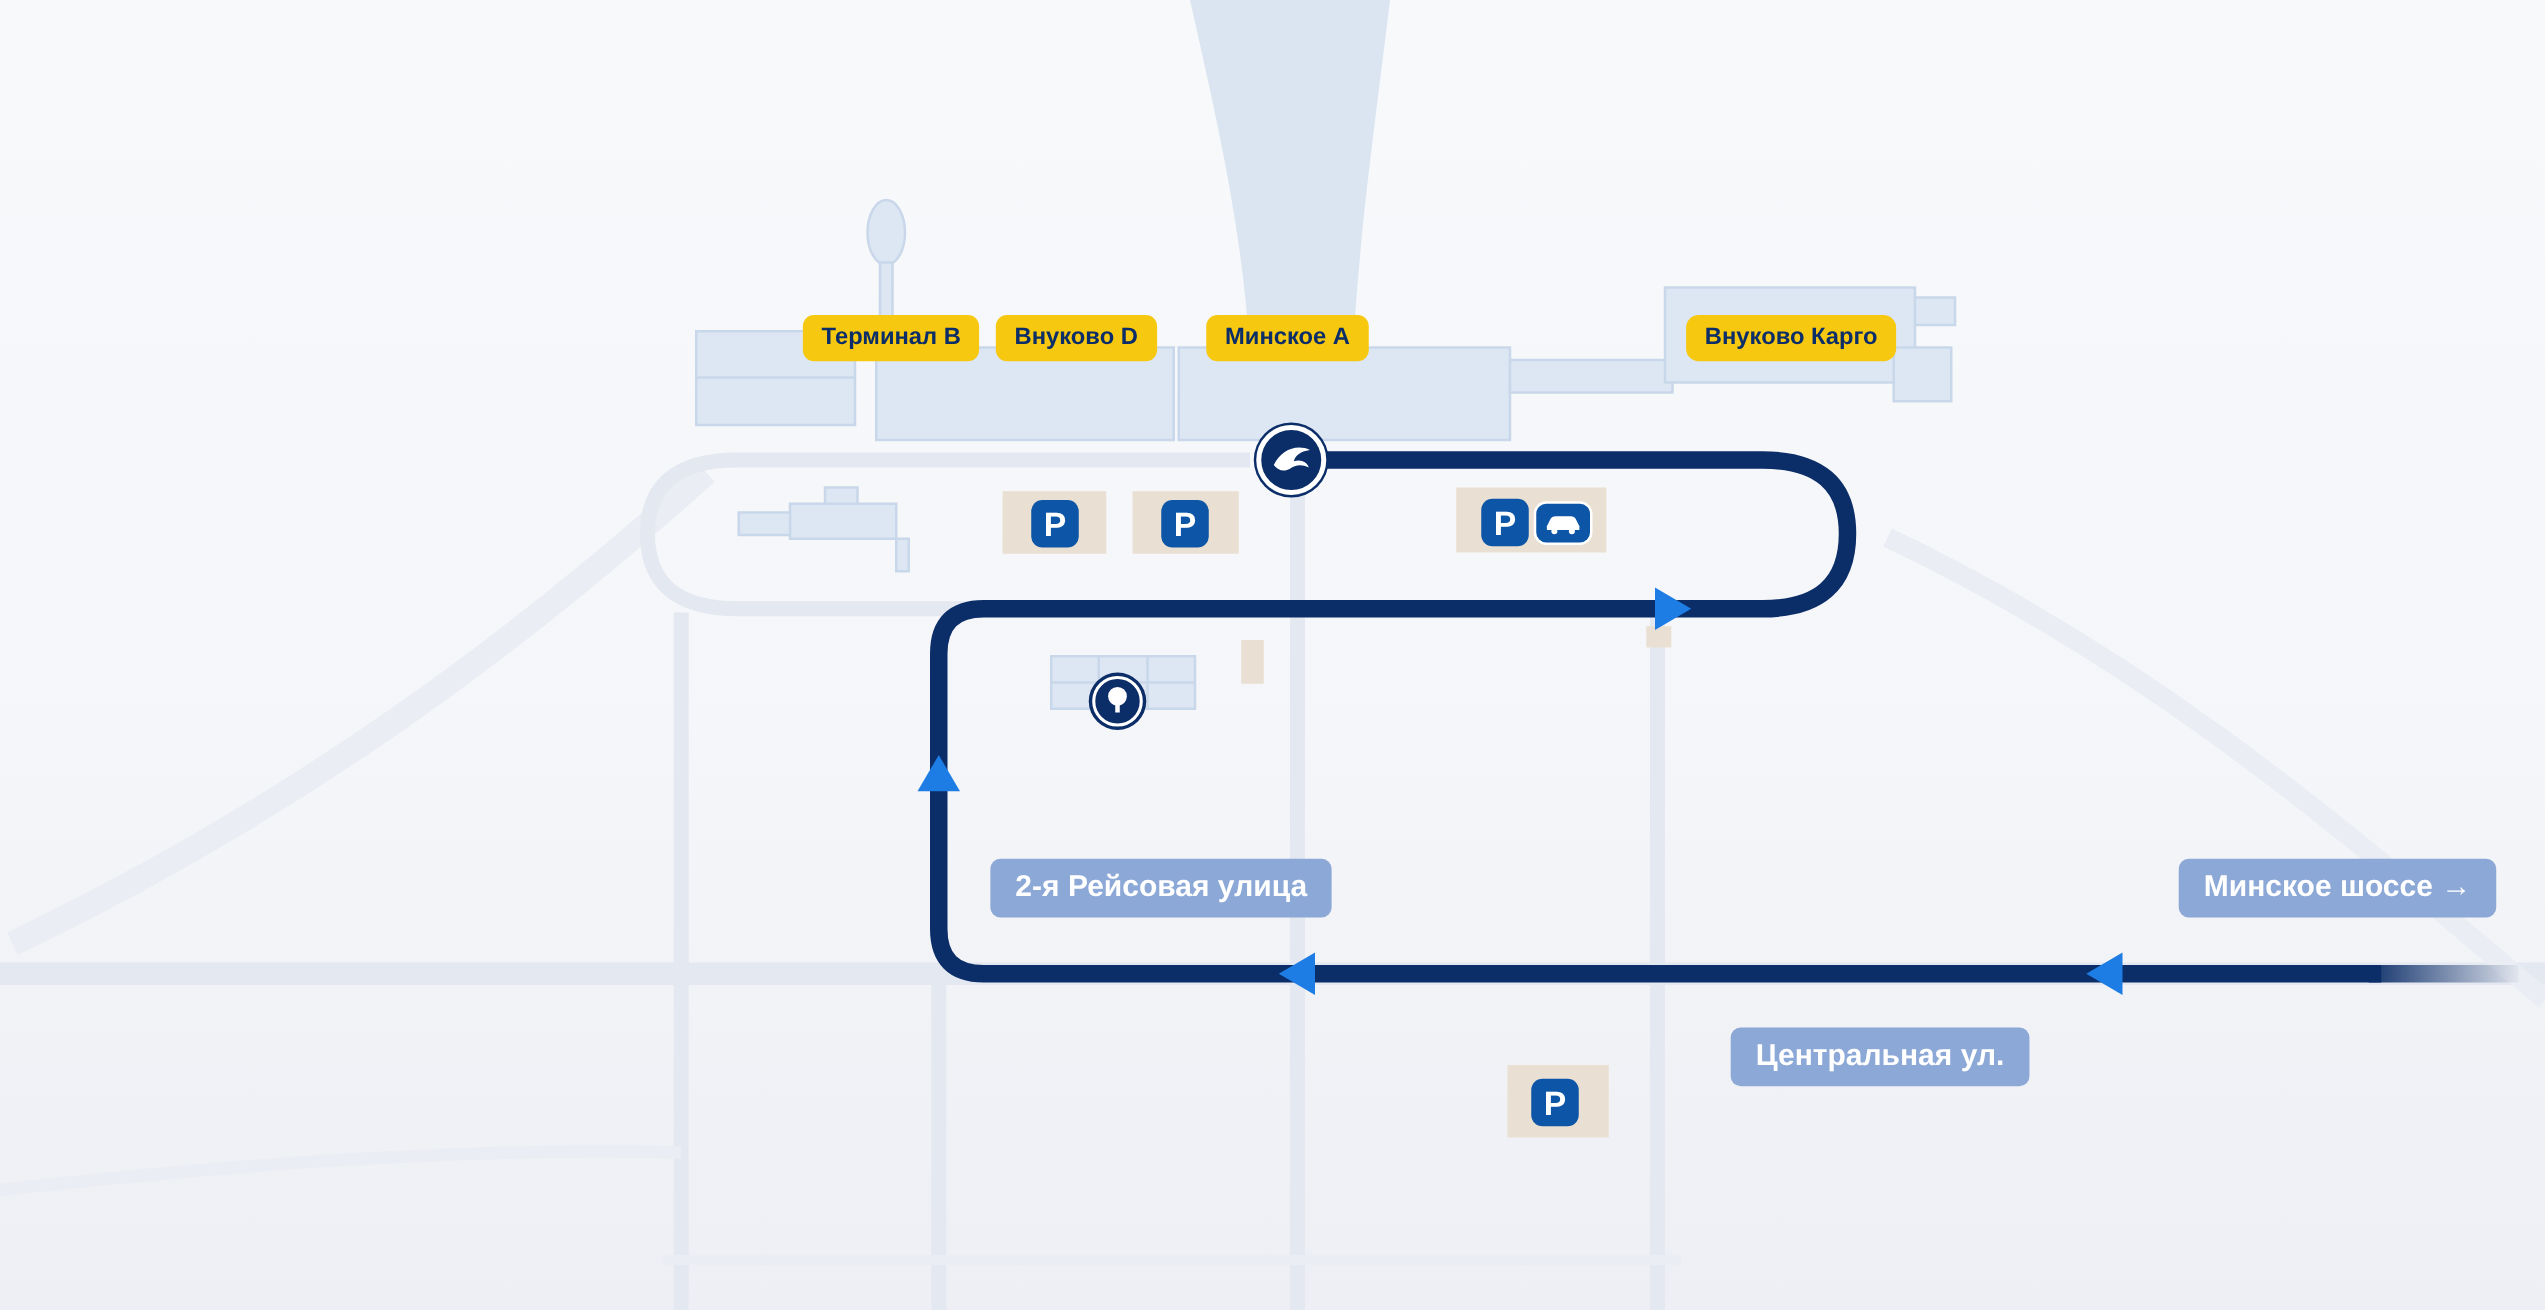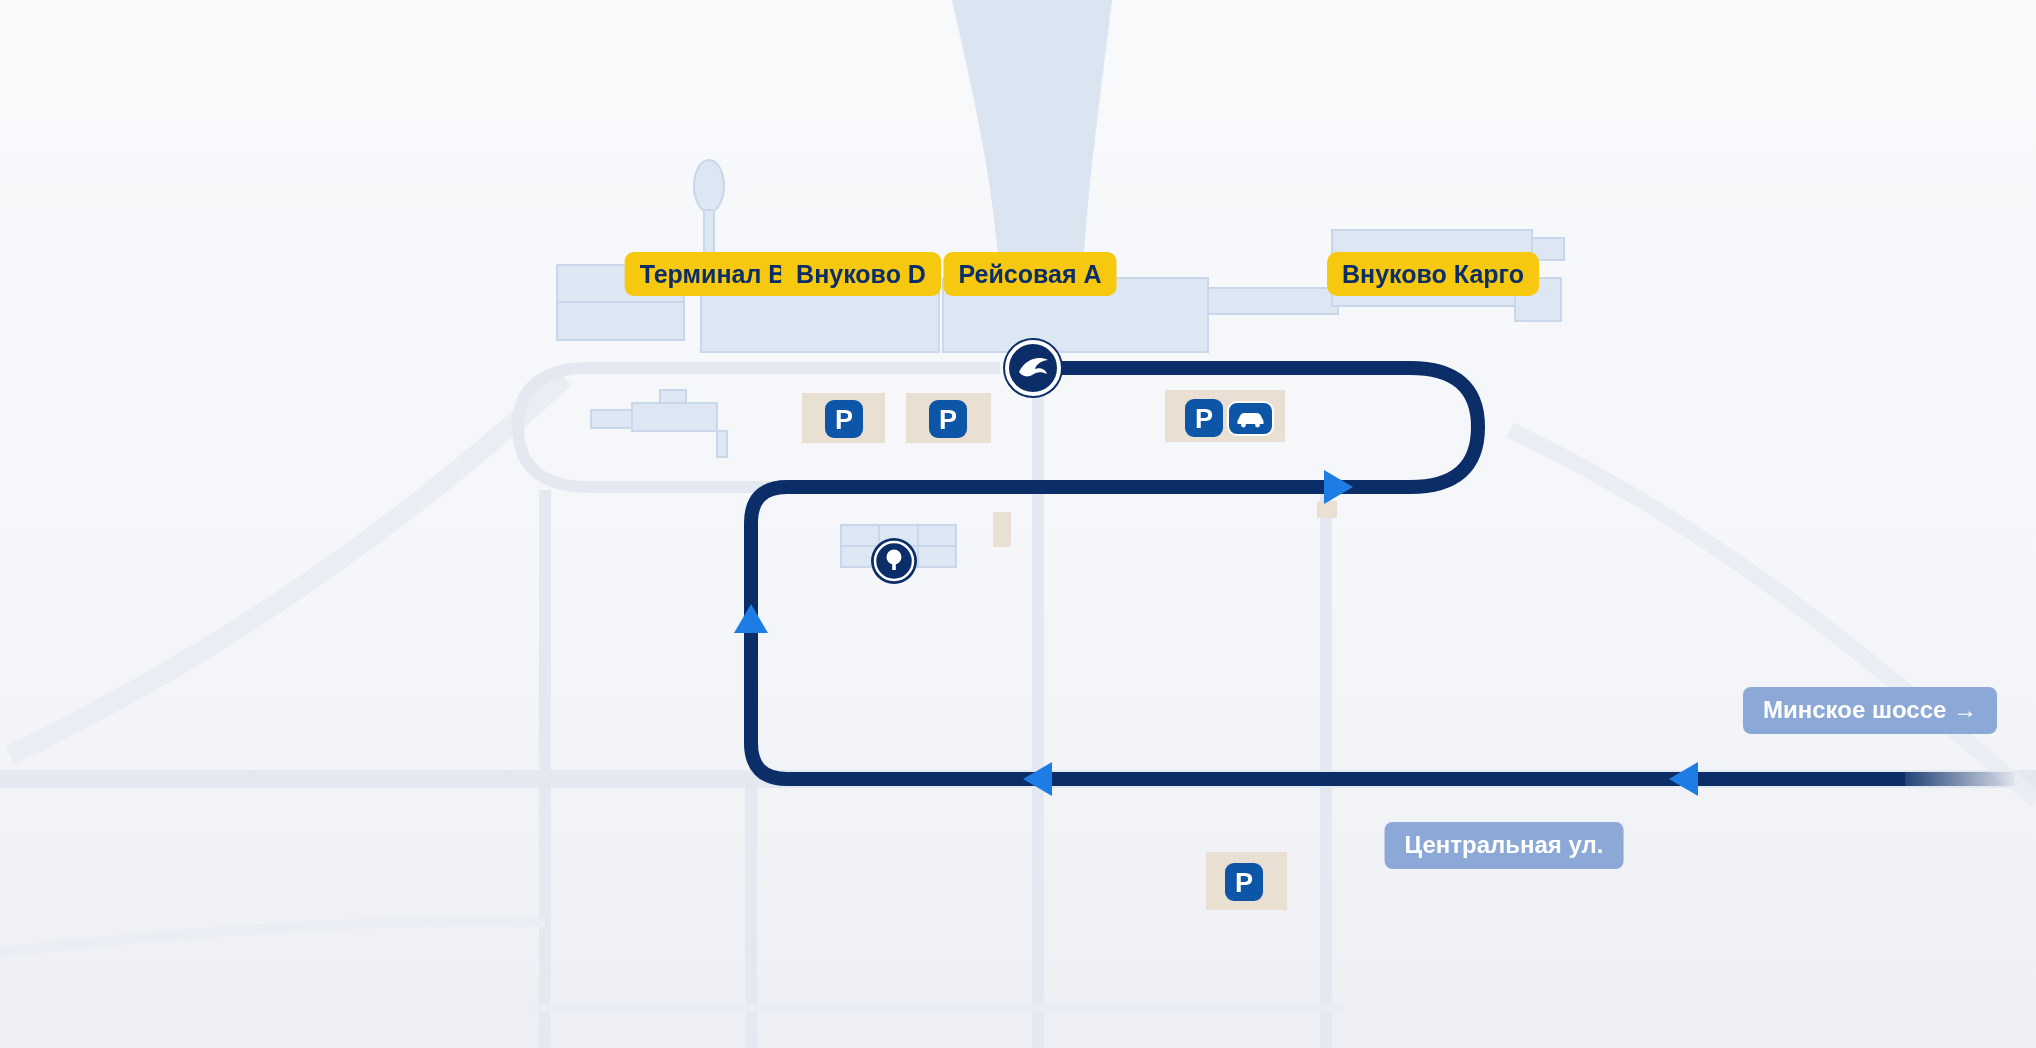--- a/index.html
+++ b/index.html
@@ -28,21 +28,21 @@
   .route{fill:none;stroke:var(--route_navy);stroke-width:14;}
   .arrow{fill:var(--arrow_blue);}
   .pbox{fill:var(--parking_blue);}
   .ptext{fill:#ffffff;font-family:"Liberation Sans",sans-serif;font-weight:bold;font-size:27px;text-anchor:middle;}
   .white{fill:#ffffff;}
 
   
   .badge{position:absolute;transform:translateX(-50%);white-space:nowrap;font-weight:bold;line-height:1.2;}
   .badge--terminal{
     background:var(--badge_yellow);color:var(--badge_yellow_text);
-    font-size:25px;padding:7px 15px;border-radius:9px;
+    font-size:19px;padding:7px 15px;border-radius:9px;
   }
   .badge--street{
     background:var(--badge_blue);color:#ffffff;
     font-size:24px;padding:9px 20px;border-radius:8px;
   }
   .pos-terminal-b{left:713px;top:252px;}
   .pos-terminal-d{left:861px;top:252px;}
   .pos-terminal-a{left:1030px;top:252px;}
   .pos-cargo{left:1433px;top:252px;border-radius:10px;}
   .pos-reysovaya{left:929px;top:687px;}
@@ -153,19 +153,20 @@
       </g>
     </g>
     <g>
       <rect class="pbox" x="1225" y="863" width="38" height="38" rx="9"></rect>
       <text class="ptext" x="1244" y="892">P</text>
     </g>
   </svg>
 
   <div class="badge badge--terminal pos-terminal-b">Терминал B</div>
   <div class="badge badge--terminal pos-terminal-d">Внуково D</div>
-  <div class="badge badge--terminal pos-terminal-a">Рейсовая A</div>
+  <div class="badge badge--terminal pos-terminal-a">Минское A</div>
   <div class="badge badge--terminal pos-cargo">Внуково Карго</div>
 
+  <div class="badge badge--street pos-reysovaya">2-я Рейсовая улица</div>
   <div class="badge badge--street pos-central">Центральная ул.</div>
   <div class="badge badge--street pos-minskoe">Минское шоссе →</div>
 
 </div>
 
 </body></html>

